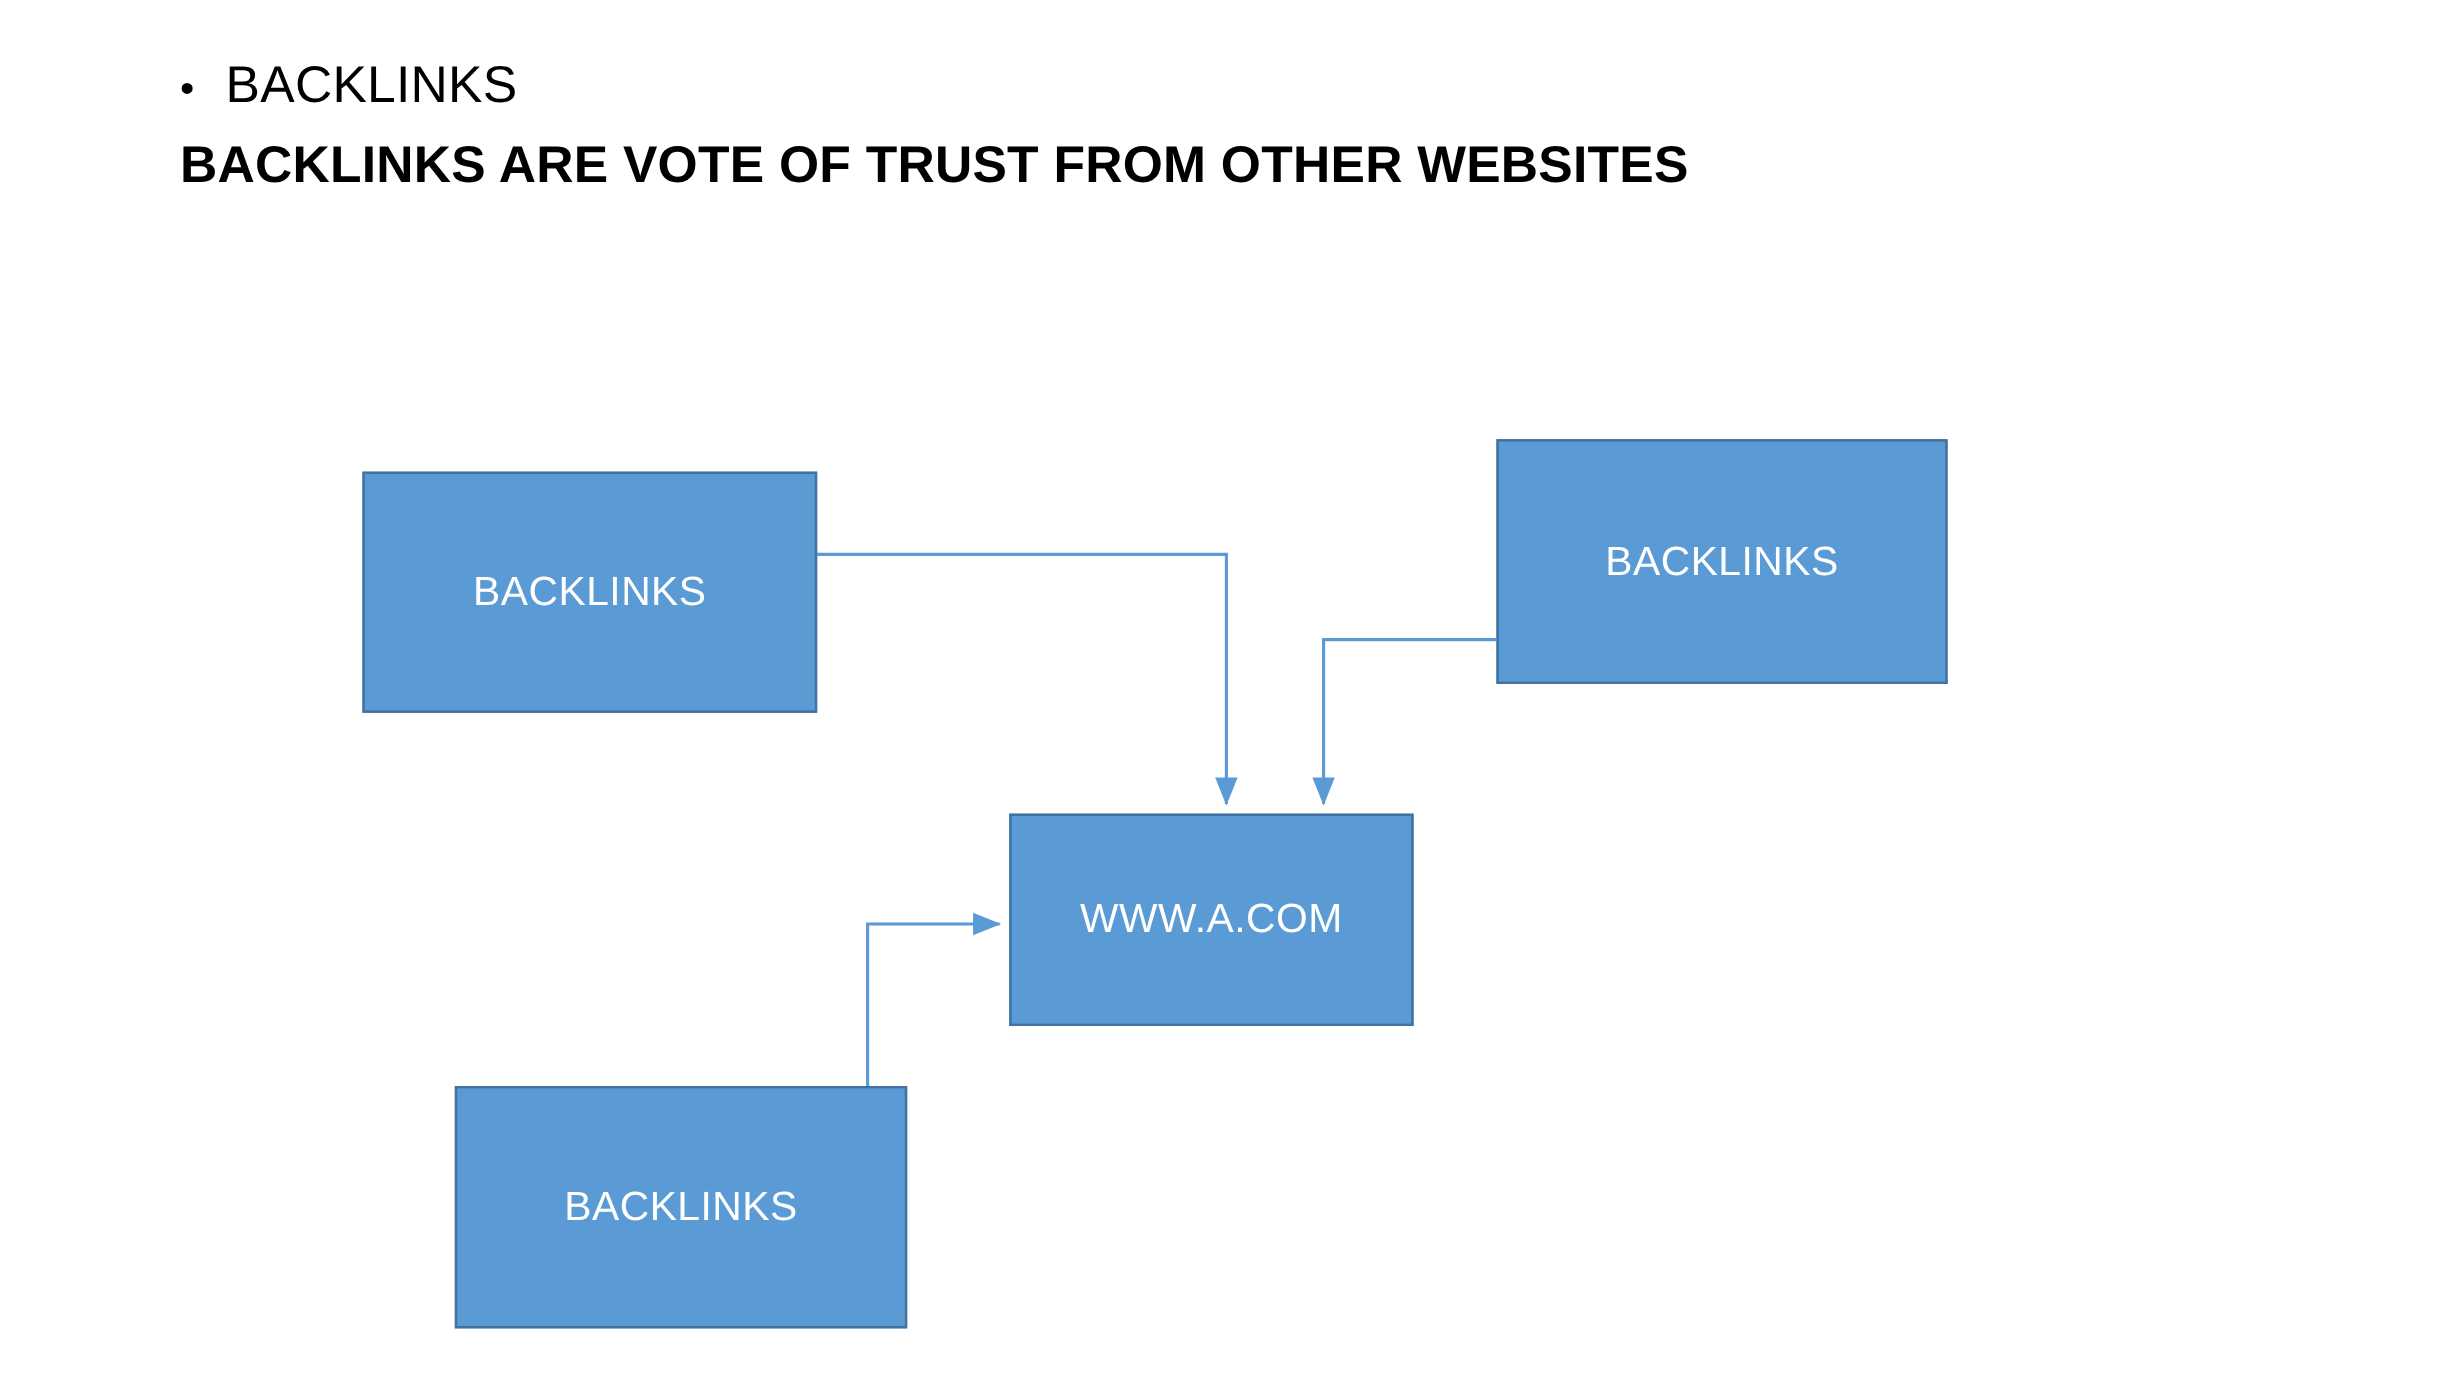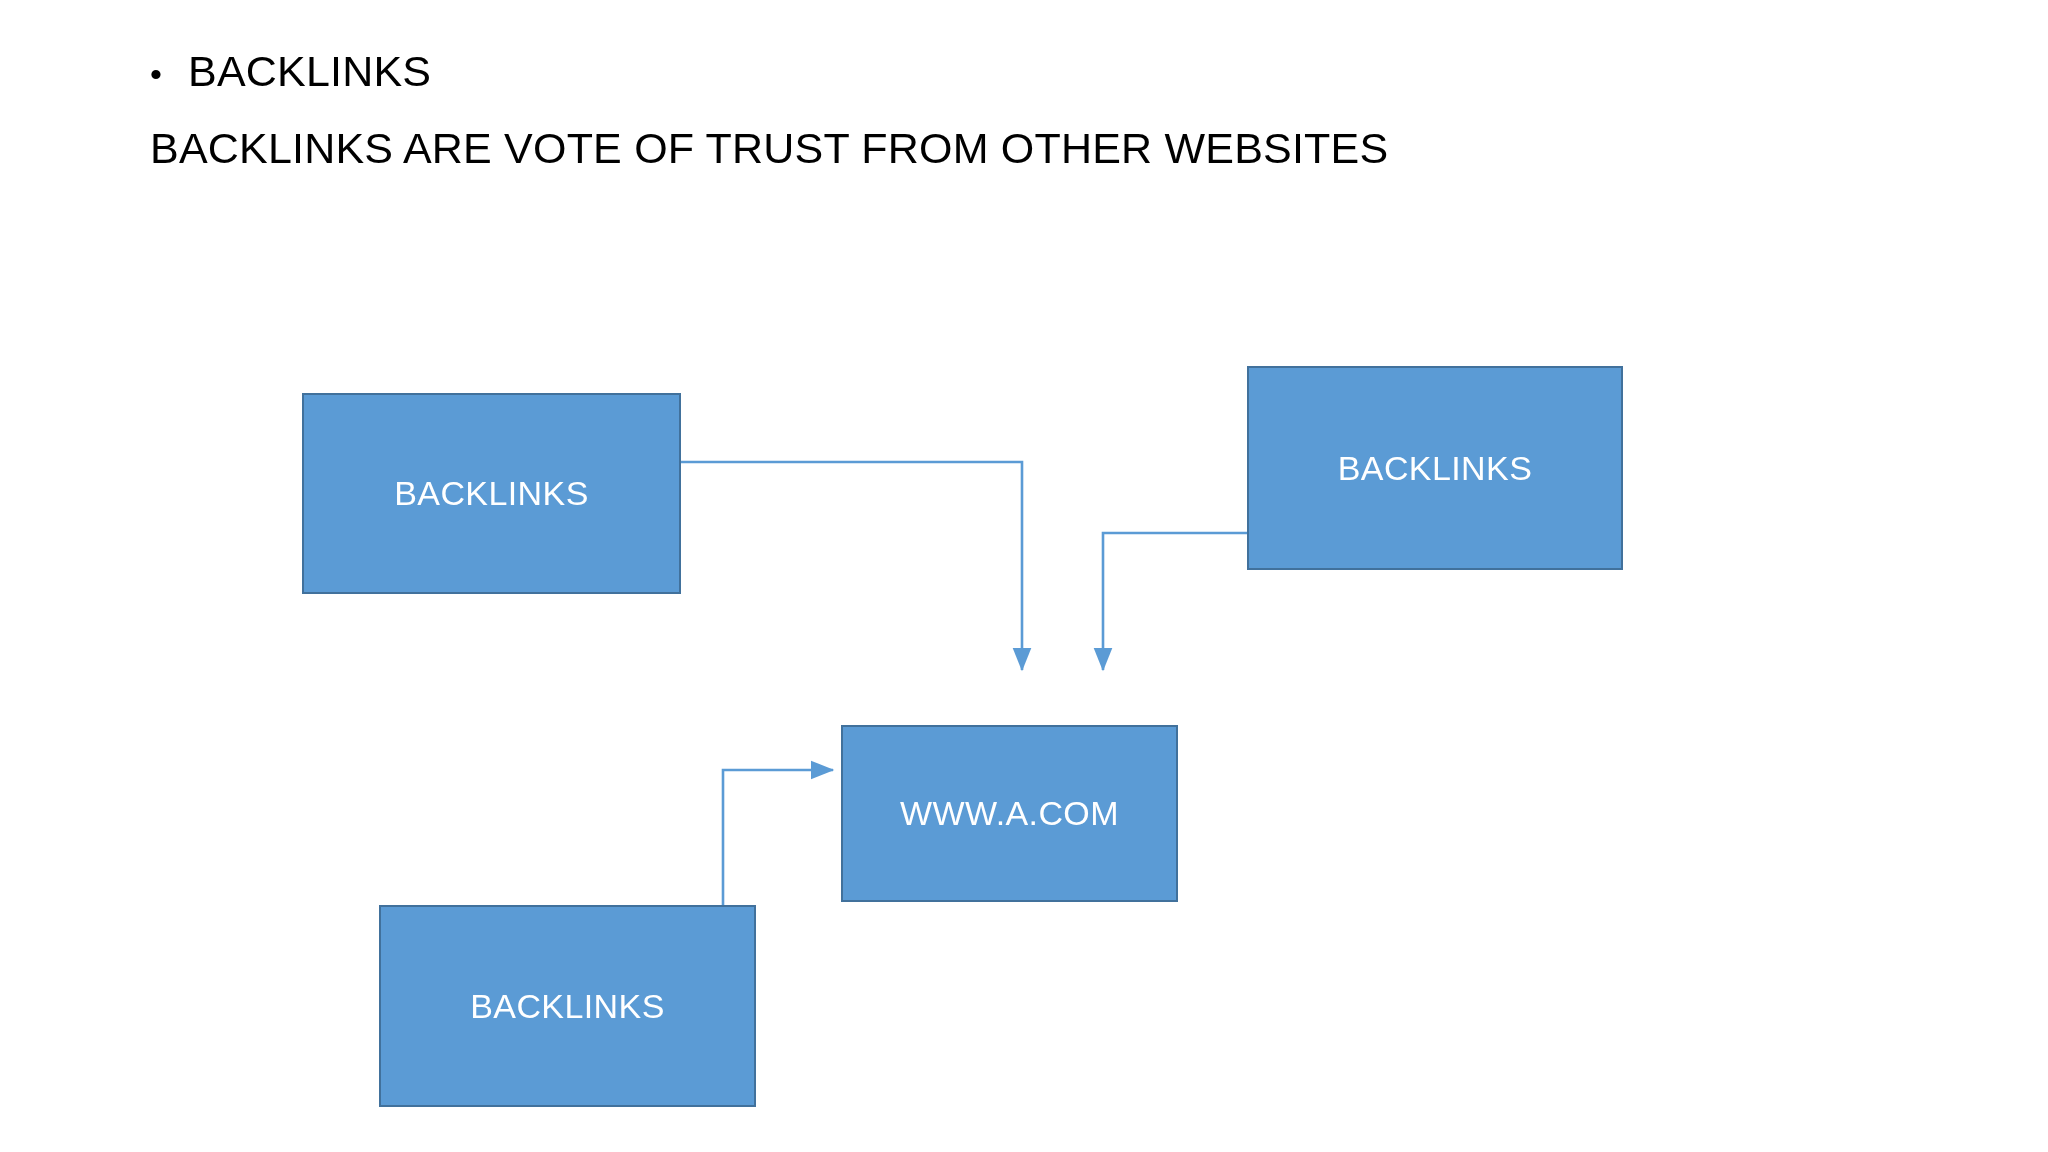--- a/index.html
+++ b/index.html
@@ -36,26 +36,27 @@
     white-space: nowrap;
   }
   .bullet-dot {
     display: inline-block;
     width: 38px;
     font-size: 34px;
     color: #000000;
     flex: 0 0 auto;
   }
   .plain-line {
-    margin-top: 26px;
+    margin-top: 16px;
     font-size: 43px;
     line-height: 1.18;
     color: #000000;
     letter-spacing: 0.2px;
     white-space: nowrap;
+    font-weight: bold;
   }
 
   
   .diagram {
     position: absolute;
     left: 0;
     top: 0;
     width: 2048px;
     height: 1152px;
   }
@@ -78,21 +79,21 @@
   }
   .node-label {
     color: #ffffff;
     font-size: 34px;
     letter-spacing: 0.4px;
     white-space: nowrap;
   }
 
   #node-backlinks-top-left  { left: 302px;  top: 393px; width: 379px; height: 201px; }
   #node-backlinks-top-right { left: 1247px; top: 366px; width: 376px; height: 204px; }
-  #node-site-center         { left: 841px;  top: 678px; width: 337px; height: 177px; margin-top: 47px; }
+  #node-site-center         { left: 841px;  top: 678px; width: 337px; height: 177px; }
   #node-backlinks-bottom    { left: 379px;  top: 905px; width: 377px; height: 202px; }
 </style>
 </head>
 <body>
 
 <div class="slide">
 
   <div class="text-block">
     <div class="bullet-line">
       <span class="bullet-dot">•</span>

